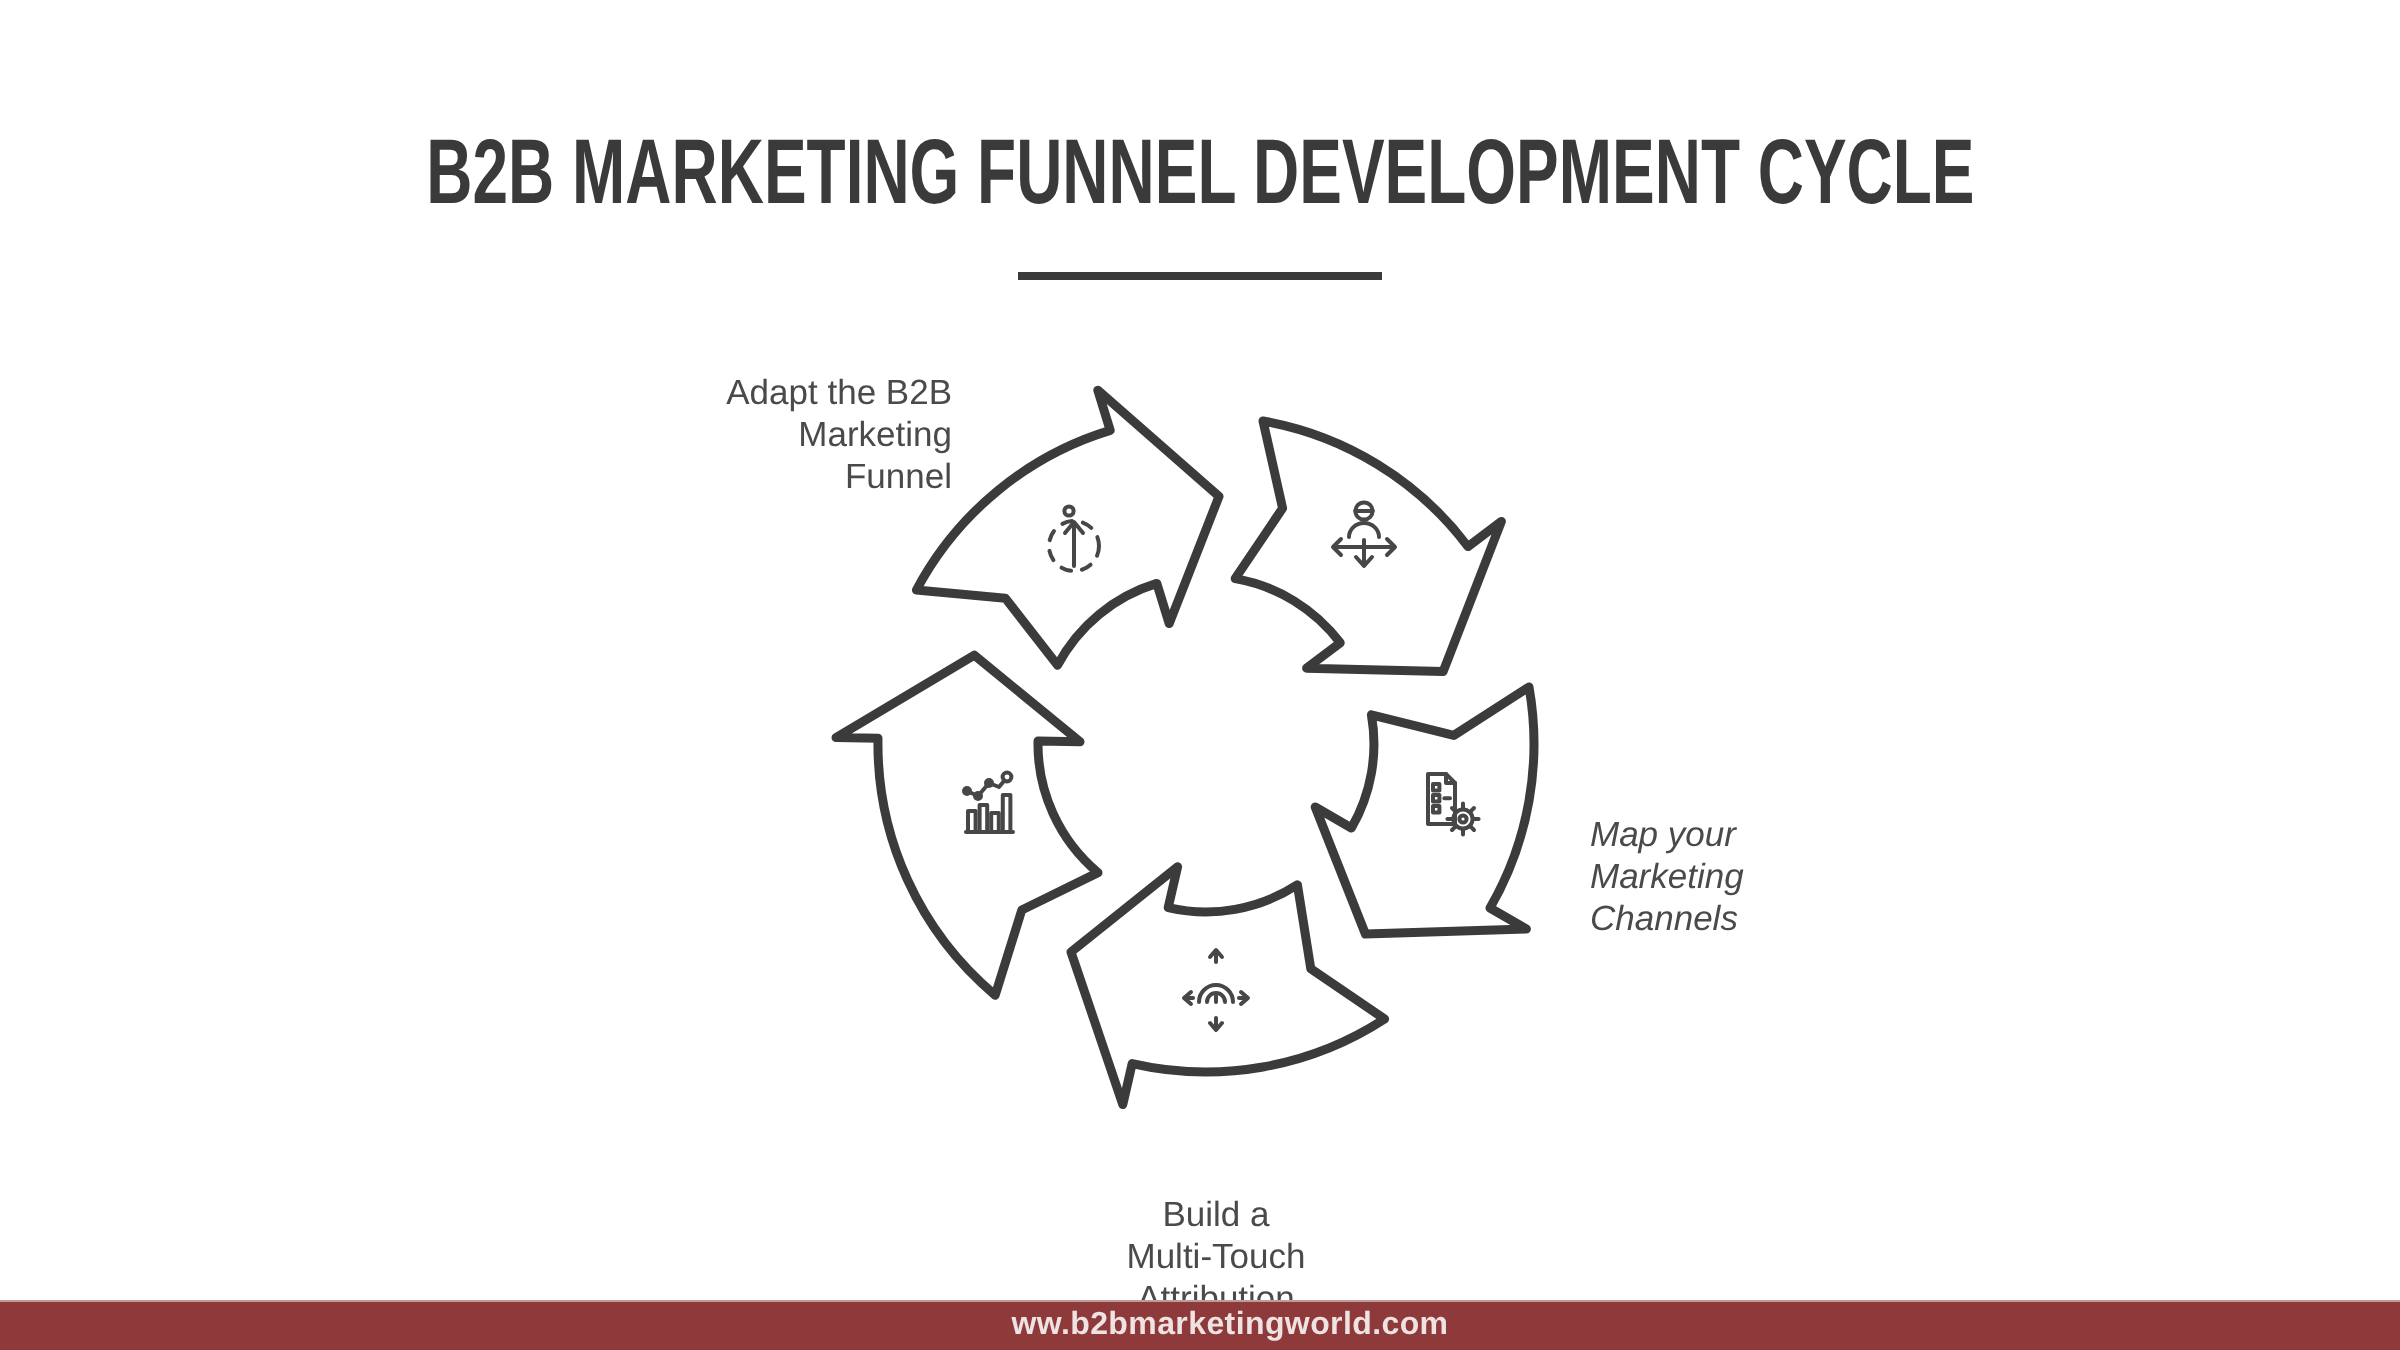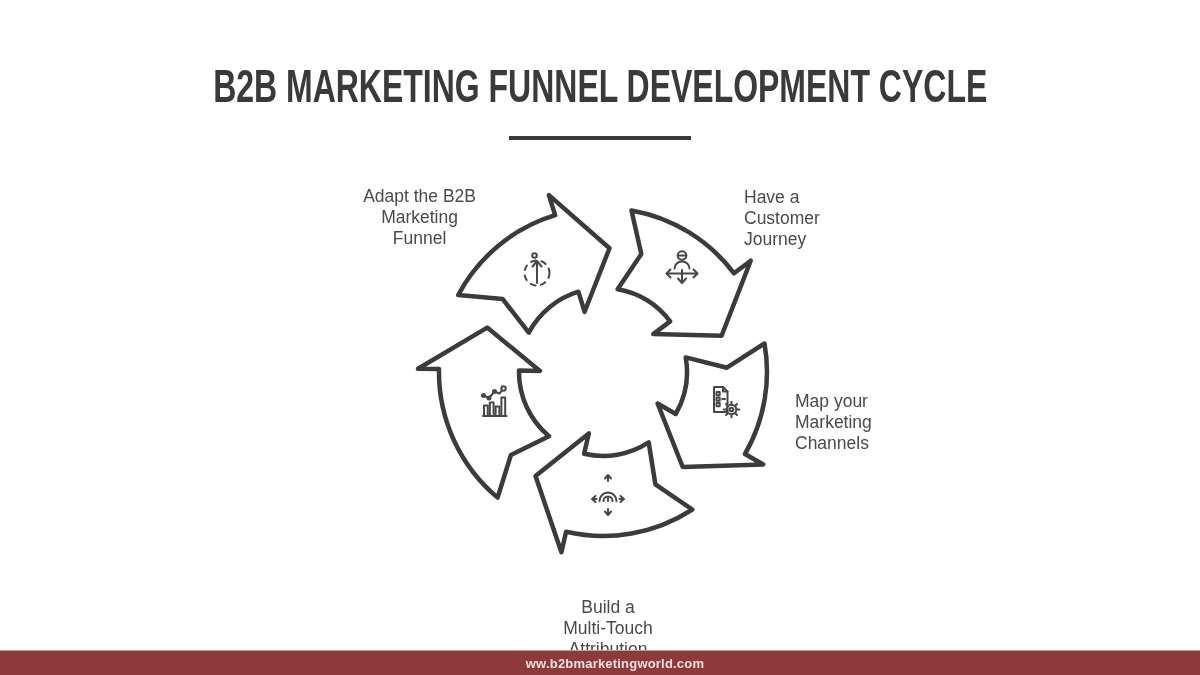--- a/index.html
+++ b/index.html
@@ -20,29 +20,29 @@
   .step-icon .st{fill:none;stroke:var(--icon);stroke-width:2;stroke-linecap:round;stroke-linejoin:round;}
   .step-icon .dash{stroke-dasharray:5 5.5;}
 
   .icon-adapt{left:513px;top:246px;}
   .icon-journey{left:658px;top:244px;}
   .icon-channels{left:700px;top:379px;}
   .icon-touch{left:584px;top:468px;}
   .icon-kpis{left:470px;top:378px;}
 
   .step-label{position:absolute;font-size:17.5px;line-height:21px;color:var(--label);white-space:pre-line;}
-  .label-adapt{right:724px;top:186px;text-align:center;}
+  .label-adapt{right:724px;top:186px;text-align:right;}
   .label-journey{left:744px;top:187px;text-align:left;}
-  .label-channels{left:795px;top:391px;text-align:left;}
+  .label-channels{left:795px;top:407px;text-align:left;font-style:italic;}
   .label-attribution{left:508px;top:553px;width:200px;text-align:center;margin-top:44px;}
   .label-kpis{right:772px;top:390px;text-align:right;}
 
   .footer-bar{position:absolute;left:0;bottom:0;width:100%;height:25px;background:var(--accent);
               border-top:1px solid #c19a9a;display:flex;align-items:center;justify-content:center;}
-  .footer-url{color:var(--footer-text);font-size:13px;font-weight:bold;letter-spacing:0.2px;padding-left:30px;}
+  .footer-url{color:var(--footer-text);font-size:16px;font-weight:bold;letter-spacing:0.2px;padding-left:30px;}
 </style>
 </head>
 <body>
 
 <div class="canvas">
 
   <div class="title-wrap">
     <span class="title">B2B MARKETING FUNNEL DEVELOPMENT CYCLE</span>
   </div>
   <div class="title-rule"></div>
@@ -72,23 +72,20 @@
       <circle class="st" cx="24" cy="11.5" r="4.3"></circle>
       <line class="st" x1="19.7" y1="11.5" x2="28.3" y2="11.5"></line>
       <path class="st" d="M16.5,24.5 a7.5,7 0 0 1 15,0"></path>
       <line class="st" x1="9" y1="29.5" x2="39" y2="29.5"></line>
       <path class="st" d="M12.5,25.5 L8.5,29.5 L12.5,33.5"></path>
       <path class="st" d="M35.5,25.5 L39.5,29.5 L35.5,33.5"></path>
       <line class="st" x1="24" y1="26" x2="24" y2="38.5"></line>
       <path class="st" d="M20,34.5 L24,39 L28,34.5"></path>
     </svg>
   </div>
-  <div class="step-label label-journey">Have a
-Customer
-Journey</div>
 
   <div class="step-icon icon-channels">
     <svg viewBox="0 0 48 48">
       <path class="st" d="M14,8 h9 l4.5,4.5 V33 H14 Z"></path>
       <path class="st" d="M23,8 v4.5 h4.5"></path>
       <rect class="st" x="16.5" y="13" width="3.2" height="3.2"></rect>
       <rect class="st" x="16.5" y="18.5" width="3.2" height="3.2"></rect>
       <rect class="st" x="16.5" y="24" width="3.2" height="3.2"></rect>
       <line class="st" x1="22.2" y1="20.1" x2="25" y2="20.1"></line>
       <circle class="st" cx="31.5" cy="30.5" r="4.8"></circle>

